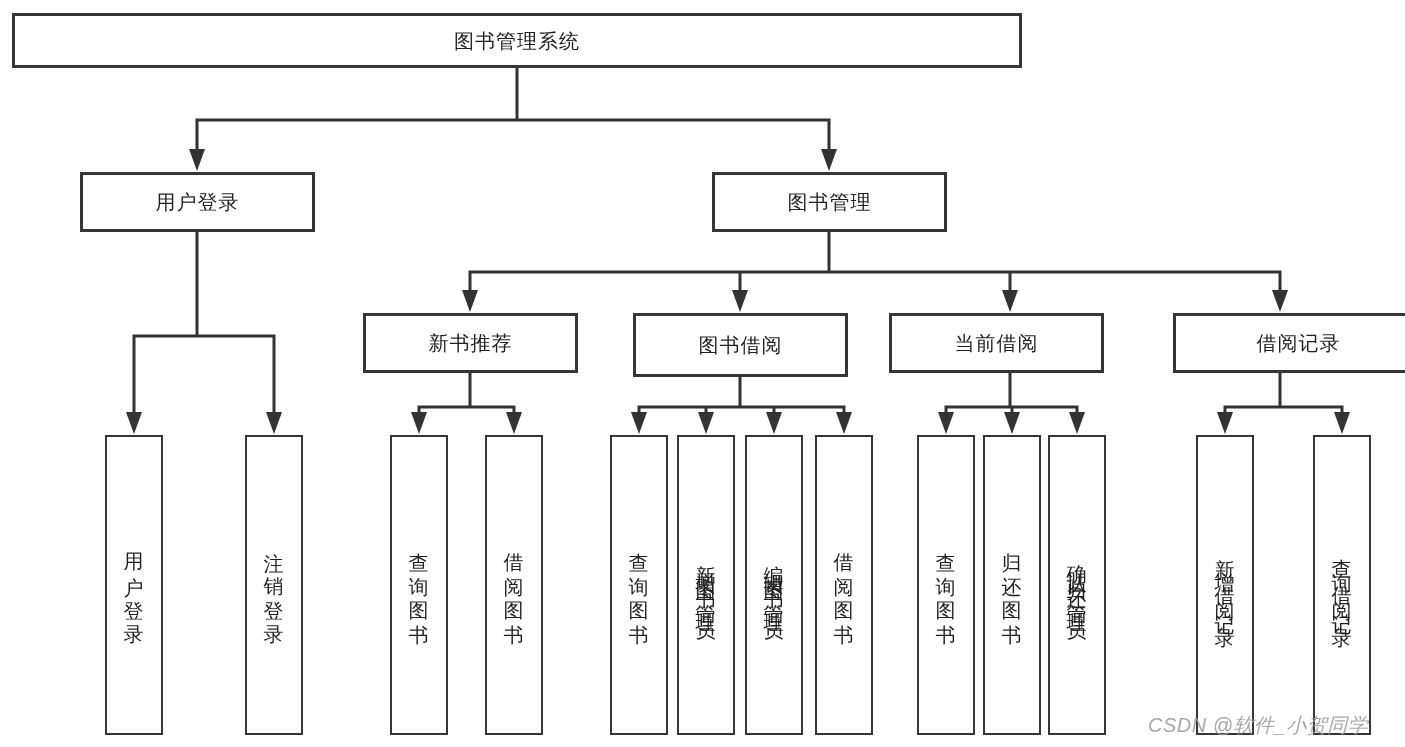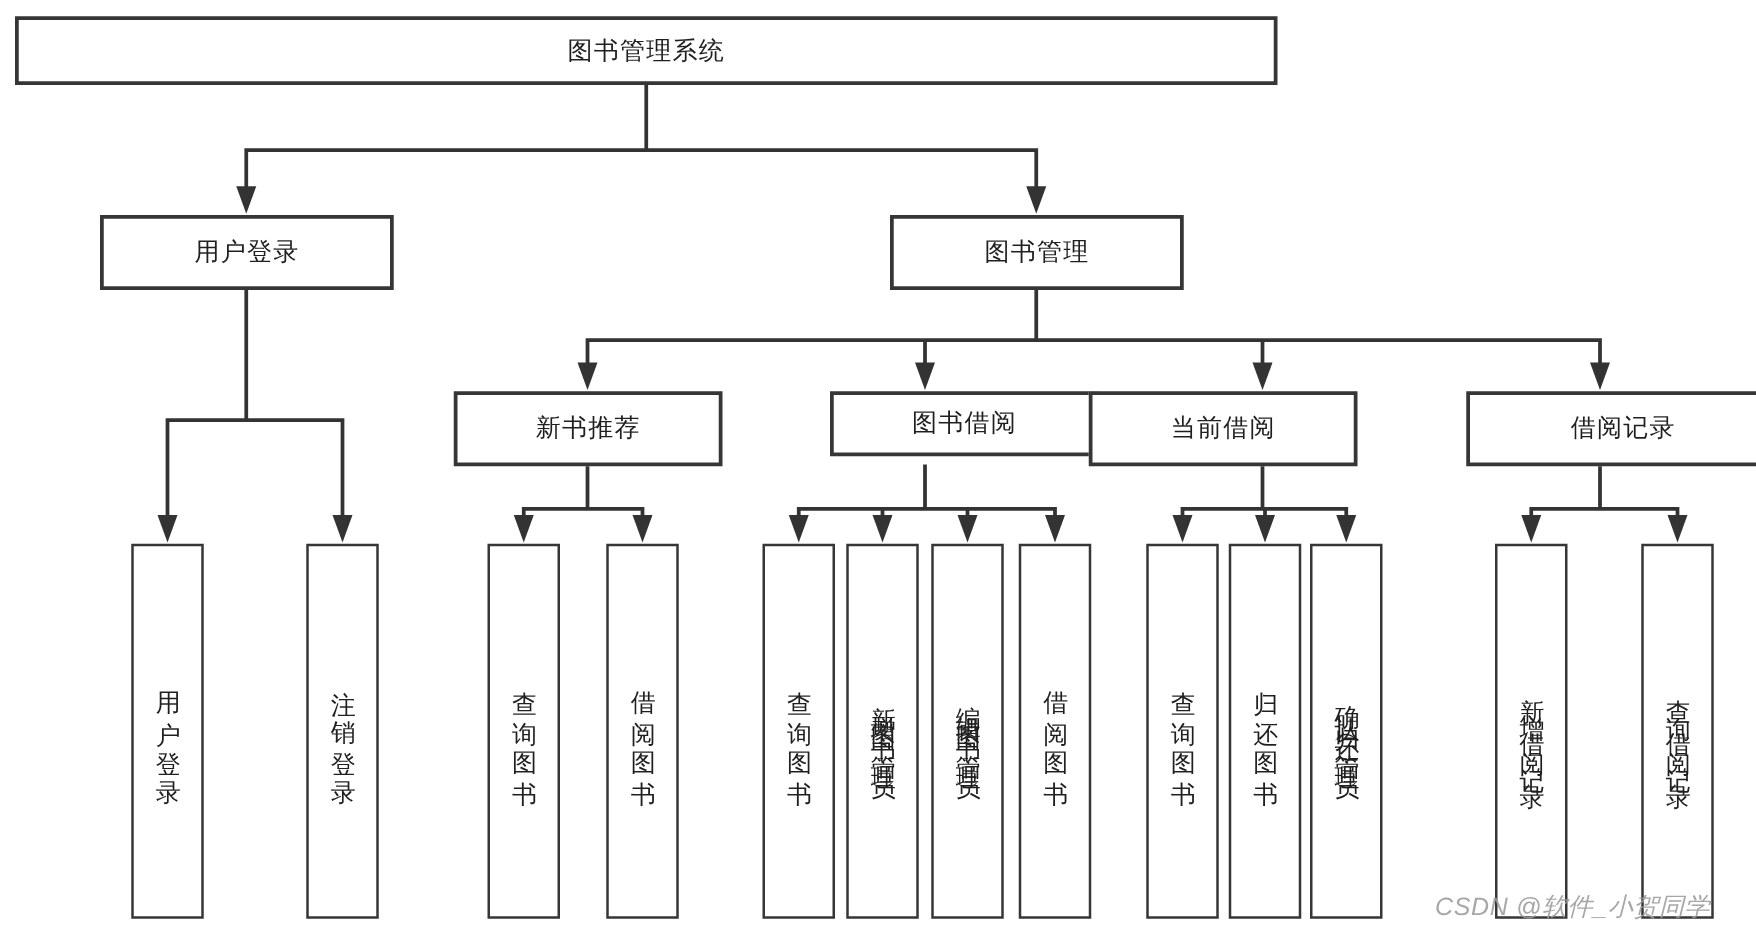--- a/index.html
+++ b/index.html
@@ -82,22 +82,22 @@
       <polygon fill="#333333" stroke="none" points="1334,412 1350,412 1342,434"></polygon>
     </g>
   </svg>
 
   <div class="box hbox" style="left:12px;top:13px;width:1010px;height:55px">图书管理系统</div>
 
   <div class="box hbox" style="left:80px;top:172px;width:235px;height:60px">用户登录</div>
   <div class="box hbox" style="left:712px;top:172px;width:235px;height:60px">图书管理</div>
 
   <div class="box hbox" style="left:363px;top:313px;width:215px;height:60px">新书推荐</div>
-  <div class="box hbox" style="left:664px;top:313px;width:215px;height:52px">图书借阅</div>
-  <div class="box hbox" style="left:871px;top:313px;width:215px;height:60px">当前借阅</div>
+  <div class="box hbox" style="left:633px;top:313px;width:215px;height:64px">图书借阅</div>
+  <div class="box hbox" style="left:889px;top:313px;width:215px;height:60px">当前借阅</div>
   <div class="box hbox" style="left:1173px;top:313px;width:251px;height:60px">借阅记录</div>
 
   <div class="box vbox ls4" style="left:105px;top:435px;width:58px;height:300px">用户登录</div>
   <div class="box vbox ls4" style="left:245px;top:435px;width:58px;height:300px">注销登录</div>
 
   <div class="box vbox ls4" style="left:390px;top:435px;width:58px;height:300px">查询图书</div>
   <div class="box vbox ls4" style="left:485px;top:435px;width:58px;height:300px">借阅图书</div>
 
   <div class="box vbox ls4" style="left:610px;top:435px;width:58px;height:300px">查询图书</div>
   <div class="box vbox ls9" style="left:677px;top:435px;width:58px;height:300px">新增图书（管理员）</div>

